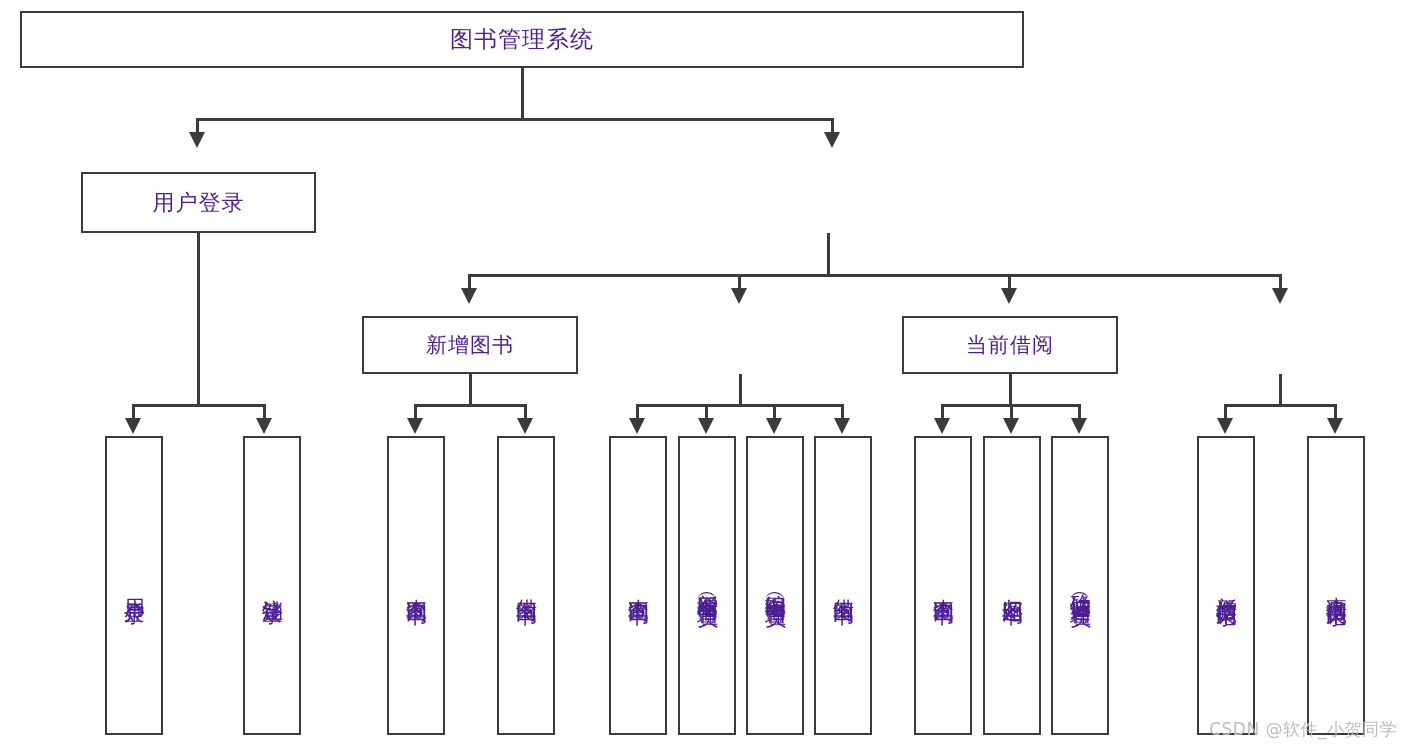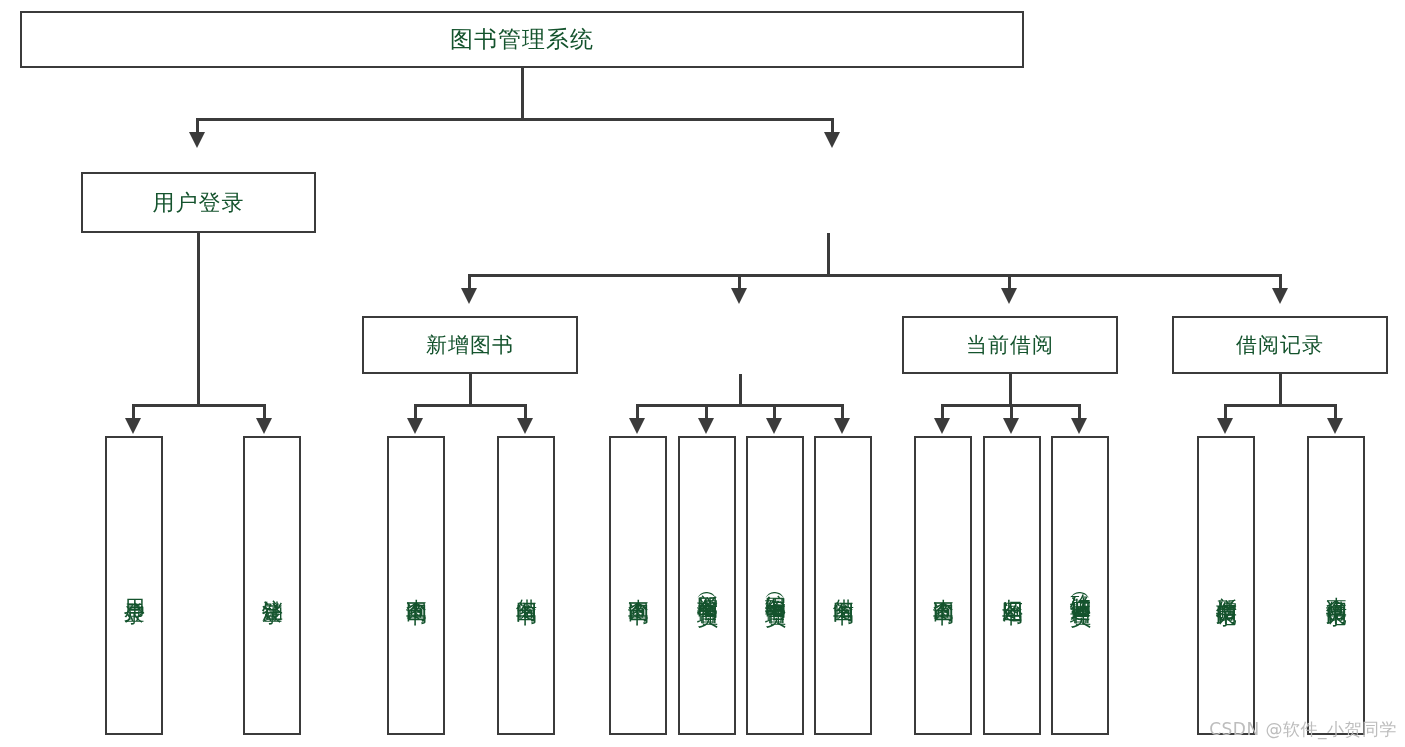--- a/index.html
+++ b/index.html
@@ -23,21 +23,21 @@
     border:2.5px solid #3b3b3b;
     display:flex;
     align-items:center;
     justify-content:center;
     text-align:center;
   }
   .node .label{
     font-size:22px;
     line-height:1.25;
     letter-spacing:1px;
-    color:#14532d;
+    color:#4c1d95;
     white-space:nowrap;
   }
   .node.root .label{font-size:23px;}
   .node.lvl2 .label{font-size:22px;}
   .node.lvl3 .label{font-size:21px;}
   
   .node.leaf{
     align-items:flex-start;
     justify-content:center;
     padding-top:0;
@@ -119,23 +119,20 @@
   <div class="arrow" style="left:731px;top:288px;"></div>
   <div class="arrow" style="left:1001px;top:288px;"></div>
   <div class="arrow" style="left:1272px;top:288px;"></div>
 
   <div class="node lvl3" style="left:362px;top:316px;width:216px;height:58px;">
     <span class="label">新增图书</span>
   </div>
   <div class="node lvl3" style="left:902px;top:316px;width:216px;height:58px;">
     <span class="label">当前借阅</span>
   </div>
-  <div class="node lvl3" style="left:1172px;top:316px;width:216px;height:58px;">
-    <span class="label">借阅记录</span>
-  </div>
 
   <div class="edge v" style="left:469px;top:374px;width:2.5px;height:32px;"></div>
   <div class="edge h" style="left:414px;top:404px;width:112px;height:2.5px;"></div>
   <div class="edge v" style="left:414px;top:404px;width:2.5px;height:16px;"></div>
   <div class="edge v" style="left:524px;top:404px;width:2.5px;height:16px;"></div>
   <div class="arrow" style="left:407px;top:418px;"></div>
   <div class="arrow" style="left:517px;top:418px;"></div>
 
   <div class="edge v" style="left:739px;top:374px;width:2.5px;height:32px;"></div>
   <div class="edge h" style="left:636px;top:404px;width:207px;height:2.5px;"></div>

